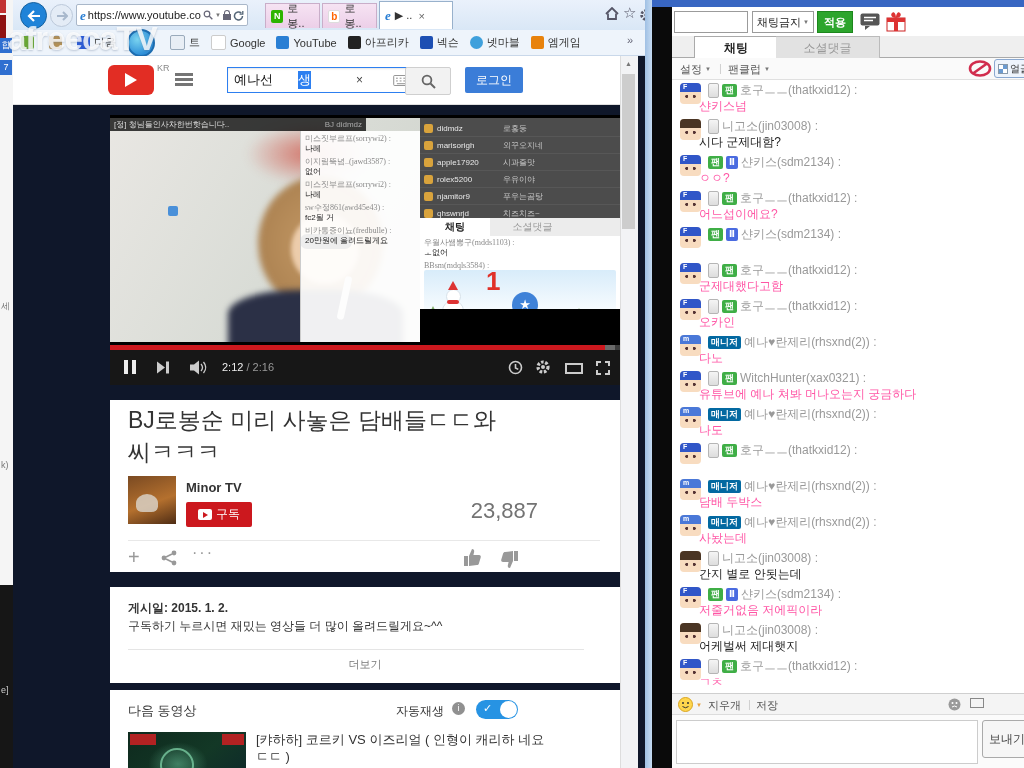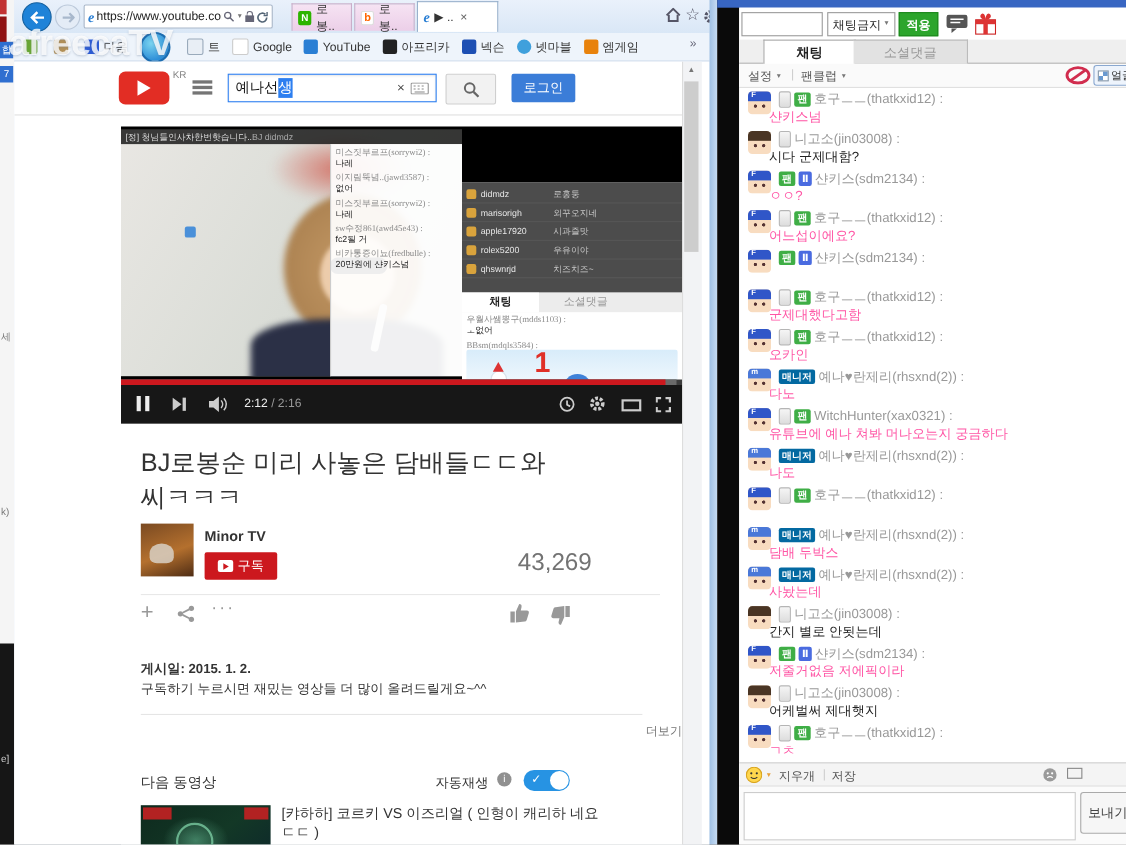--- a/index.html
+++ b/index.html
@@ -42,55 +42,55 @@
   .btab{top:3px;height:25px;border:1px solid #c9aec9;border-bottom:none;background:linear-gradient(#f6e3f3,#eccfe8);display:flex;align-items:center;gap:4px;padding:0 5px;box-sizing:border-box;font-size:11px;color:#333;}
   #tab1{left:252px;width:55px;} #tab2{left:309px;width:55px;}
   #tab-active{left:366px;top:1px;height:28px;width:74px;background:#fff;border:1px solid #98b1cc;border-bottom:none;}
   .badge-n{width:13px;height:13px;background:#2db400;color:#fff;font-weight:700;font-size:9px;line-height:13px;text-align:center;border-radius:2px;}
   .badge-b{width:13px;height:13px;background:#fff;border:1px solid #ddd;color:#f60;font-weight:700;font-size:10px;line-height:12px;text-align:center;border-radius:2px;box-sizing:border-box;}
   .tab-close{color:#666;font-size:11px;margin-left:2px;}
   .chrome-ico{top:7px;width:16px;height:16px;}
   #watermark{left:8px;top:20px;font-size:33px;font-weight:700;color:rgba(255,255,255,.8);text-shadow:0 1px 2px rgba(100,120,150,.35);letter-spacing:-1px;pointer-events:none;z-index:50;}
 
   
-  #content{left:0;top:56px;width:632px;height:712px;background:#ffffff;overflow:hidden;}
+  #content{left:0;top:56px;width:632px;height:712px;background:#0f172a;overflow:hidden;}
   #yt-header{left:0;top:0;width:607px;height:48px;background:#fff;border-bottom:1px solid #e0e0e0;}
   #yt-logo{left:95px;top:9px;width:46px;height:30px;background:#e22d24;border-radius:6px;display:flex;align-items:center;justify-content:center;}
   #yt-logo .tri{width:0;height:0;border-left:12px solid #fff;border-top:7px solid transparent;border-bottom:7px solid transparent;}
   #yt-kr{left:144px;top:7px;font-size:9px;color:#888;}
   #burger{left:162px;top:17px;width:18px;height:14px;}
   #burger i{display:block;height:2.5px;background:#757575;margin-bottom:2.5px;}
-  #search-box{left:194px;top:11px;width:190px;height:26px;background:#fff;border:1px solid #2d7ff0;box-shadow:inset 0 1px 2px rgba(0,0,0,.1);display:flex;align-items:center;padding:0 6px;box-sizing:border-box;font-size:13px;color:#111;}
+  #search-box{left:214px;top:11px;width:190px;height:26px;background:#fff;border:1px solid #2d7ff0;box-shadow:inset 0 1px 2px rgba(0,0,0,.1);display:flex;align-items:center;padding:0 6px;box-sizing:border-box;font-size:13px;color:#111;gap:25px;}
   #sb-sel{background:#2d7ff0;color:#fff;}
   #sb-clear{margin-left:auto;color:#444;font-size:12px;}
   #search-btn{left:392px;top:11px;width:44px;height:26px;background:#f2f2f2;border:1px solid #cfcfcf;border-radius:2px;display:flex;align-items:center;justify-content:center;}
   #login-btn{left:452px;top:11px;width:58px;height:26px;background:#3b7dd8;border-radius:2px;color:#fff;font-size:12px;display:flex;align-items:center;justify-content:center;}
   #scrollbar{left:607px;top:0;width:17px;height:712px;background:#f2f3f5;border-left:1px solid #ddd;}
   #sb-up{left:607px;top:0;width:17px;height:16px;color:#777;font-size:7px;text-align:center;line-height:16px;}
   #sb-thumb{left:609px;top:18px;width:13px;height:155px;background:#cdcdcd;}
 
   
   #player{left:97px;top:59px;width:510px;height:270px;background:#000;overflow:hidden;}
   #cam{left:0;top:3px;width:310px;height:224px;background:linear-gradient(120deg,#e9e7e3,#d9dcd6 55%,#cfd3cc);overflow:hidden;}
   .blob{position:absolute;border-radius:50%;}
   #graffiti{left:135px;top:5px;width:130px;height:62px;background:radial-gradient(ellipse,rgba(205,45,30,.6),rgba(205,45,30,0) 70%);filter:blur(4px);}
   #hair{left:148px;top:58px;width:125px;height:135px;background:radial-gradient(ellipse,#c59a66,#ad8352 70%,rgba(173,131,82,0));filter:blur(3px);}
   #face{left:181px;top:96px;width:68px;height:70px;background:#ecccab;filter:blur(2px);}
   #shades{left:190px;top:116px;width:52px;height:15px;background:#191919;border-radius:7px;filter:blur(.5px);}
   #body-sh{left:118px;top:172px;width:175px;height:60px;background:#2b3046;border-radius:40% 40% 0 0;filter:blur(3px);}
   #mic{left:231px;top:158px;width:7px;height:44px;background:#ddd;border-radius:3px;transform:rotate(12deg);}
   #cam-blue{left:58px;top:88px;width:10px;height:10px;background:#4a90d9;border-radius:2px;filter:blur(.5px);}
-  #ov-bar{left:0;top:3px;width:310px;height:13px;background:rgba(18,18,18,.82);display:flex;align-items:center;padding:0 4px;box-sizing:border-box;}
+  #ov-bar{left:0;top:3px;width:256px;height:13px;background:rgba(18,18,18,.82);display:flex;justify-content:space-between;align-items:center;padding:0 4px;box-sizing:border-box;}
   #ov-bar .t1{font-size:8px;color:#ddd;white-space:nowrap;overflow:hidden;}
   #ov-bar .t2{font-size:8px;color:#aaa;white-space:nowrap;}
   #ov-chat{left:190px;top:16px;width:120px;height:211px;background:rgba(255,255,255,.93);border-left:1px solid #ccc;padding:3px 4px;box-sizing:border-box;overflow:hidden;}
   .ovmsg{margin-bottom:3px;}
   .ovmsg .n{font-size:8px;color:#8a8a8a;line-height:10px;font-family:Liberation Serif, serif;}
   .ovmsg .m{font-size:8px;color:#222;line-height:10px;}
-  #rzone{left:310px;top:3px;width:200px;height:191px;background:#fff;overflow:hidden;margin-top:48px;}
+  #rzone{left:310px;top:3px;width:200px;height:191px;background:#fff;overflow:hidden;}
   #vlist{left:0;top:0;width:200px;height:100px;background:#4c4c4c;padding:2px 0;box-sizing:border-box;}
   .vrow{display:flex;align-items:center;gap:4px;height:16px;padding-left:4px;border-bottom:1px solid #575757;}
   .vico{width:9px;height:9px;border-radius:2px;background:#d9a33c;}
   .vid{font-size:8px;color:#e8e8e8;width:62px;}
   .vnick{font-size:8px;color:#c6c6c6;}
   #vtabs{left:0;top:100px;width:200px;height:18px;background:#ececec;display:flex;}
   #vtab-c{width:70px;background:#fff;font-size:10px;font-weight:700;color:#222;text-align:center;line-height:18px;}
   #vtab-s{width:85px;font-size:10px;color:#999;text-align:center;line-height:18px;}
   #vchat{left:0;top:118px;width:200px;height:106px;background:#fff;padding:2px 4px;box-sizing:border-box;}
   #winter{left:4px;top:152px;width:192px;height:52px;background:linear-gradient(#d8ecfa,#f4fafe 70%,#fff);border-radius:2px;overflow:hidden;}
@@ -126,21 +126,21 @@
   #t-div{left:18px;top:140px;width:472px;height:1px;background:#e8e8e8;}
   #act-plus{left:18px;top:146px;font-size:20px;color:#999;}
   #act-share{left:50px;top:150px;}
   #act-more{left:82px;top:144px;font-size:16px;color:#999;letter-spacing:2px;}
   #thumb-up{left:352px;top:148px;} #thumb-dn{left:388px;top:150px;transform:rotate(180deg);}
 
   #card-desc{left:97px;top:531px;width:510px;height:96px;}
   #d-date{left:18px;top:13px;font-size:12px;color:#333;font-weight:700;}
   #d-body{left:18px;top:31px;font-size:12px;color:#333;}
   #d-div{left:18px;top:62px;width:456px;height:1px;background:#e5e5e5;}
-  #d-more{left:0;top:70px;width:510px;text-align:right;font-size:11px;color:#777;}
+  #d-more{left:0;top:70px;width:510px;text-align:center;font-size:11px;color:#777;}
 
   #card-next{left:97px;top:634px;width:510px;height:134px;}
   #n-head{left:18px;top:12px;font-size:13px;color:#333;}
   #n-auto{left:286px;top:13px;font-size:12px;color:#333;}
   #n-info{left:342px;top:12px;width:13px;height:13px;border-radius:50%;background:#909090;color:#fff;font-size:9px;text-align:center;line-height:13px;}
   #n-toggle{left:366px;top:10px;width:42px;height:19px;background:#2793e3;border-radius:10px;}
   #n-toggle .tick{position:absolute;left:7px;top:2px;color:#fff;font-size:11px;}
   #n-toggle .knob{position:absolute;right:1px;top:1px;width:17px;height:17px;background:#fff;border-radius:50%;}
   #n-thumb{left:18px;top:42px;width:118px;height:92px;background:linear-gradient(140deg,#0e2a1e,#133826 45%,#0a1f2e);overflow:hidden;}
   #n-thumb .rb1{position:absolute;left:2px;top:2px;width:26px;height:11px;background:#b22222;}
@@ -364,21 +364,21 @@
             <div class="ovmsg">
               <div class="n">미스짓부르프(sorrywi2) :</div>
               <div class="m">나레</div>
             </div>
             <div class="ovmsg">
               <div class="n">sw수정861(awd45e43) :</div>
               <div class="m">fc2될 거</div>
             </div>
             <div class="ovmsg">
               <div class="n">비카통증이뇨(fredbulle) :</div>
-              <div class="m">20만원에 샨키스넘</div>
+              <div class="m">20만원에 올려드릴게요</div>
             </div>
           </div>
         <div class="abs" id="rzone">
           <div class="abs" id="vlist">
 
           <div class="vrow">
                 <span class="vico"></span>
                 <span class="vid">didmdz</span>
                 <span class="vnick">로홍둥</span>
               </div>
@@ -392,20 +392,25 @@
                 <span class="vid">apple17920</span>
                 <span class="vnick">시과즐맛</span>
               </div>
               <div class="vrow">
                 <span class="vico"></span>
                 <span class="vid">rolex5200</span>
                 <span class="vnick">우유이야</span>
               </div>
               <div class="vrow">
                 <span class="vico"></span>
+                <span class="vid">njamitor9</span>
+                <span class="vnick">푸우는곰탕</span>
+              </div>
+              <div class="vrow">
+                <span class="vico"></span>
                 <span class="vid">qhswnrjd</span>
                 <span class="vnick">치즈치즈~</span>
               </div>
             </div>
           <div class="abs" id="vtabs">
             <div id="vtab-c">채팅</div>
             <div id="vtab-s">소셜댓글</div>
           </div>
           <div class="abs" id="vchat">
 
@@ -479,21 +484,21 @@
       <div class="abs card" id="card-title">
         <div class="abs" id="vid-title"><span>BJ로봉순 미리 사놓은 담배들ㄷㄷ와</span><br><span>씨ㅋㅋㅋ</span></div>
         <div class="abs" id="ch-avatar"></div>
         <div class="abs" id="ch-name">Minor TV</div>
         <div class="abs" id="sub-btn">
           <span class="pb">
               <i></i>
             </span>
           <span>구독</span>
         </div>
-        <div class="abs" id="views">43,269</div>
+        <div class="abs" id="views">23,887</div>
         <div class="abs" id="t-div"></div>
         <div class="abs" id="act-plus">+</div>
         <div class="abs" id="act-share">
           <svg width="18" height="16">
               <circle cx="14" cy="3" r="2.4" fill="#999"></circle>
               <circle cx="4" cy="8" r="2.4" fill="#999"></circle>
               <circle cx="14" cy="13" r="2.4" fill="#999"></circle>
               <path d="M6 7l6-3M6 9l6 3" stroke="#999" stroke-width="1.6"></path>
             </svg>
         </div>

